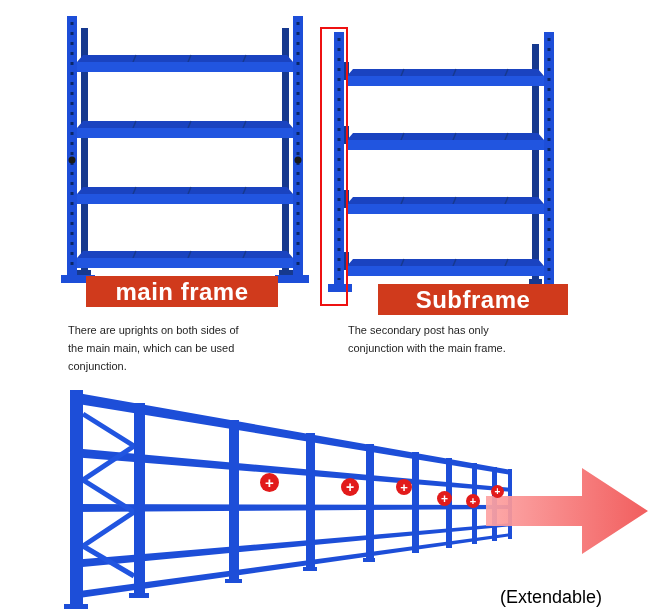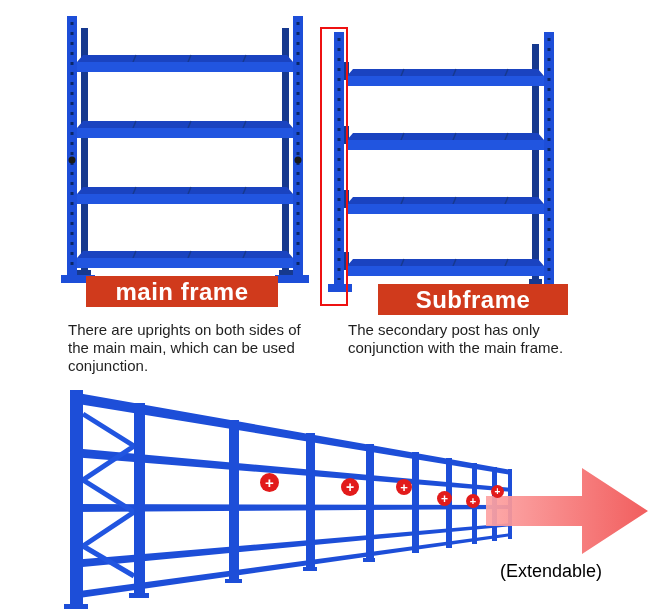--- a/index.html
+++ b/index.html
@@ -12,35 +12,35 @@
 
   .highlight-box { position:absolute; left:320px; top:27px; width:28px; height:279px;
     border:2px solid var(--highlight-red,#ee1111); z-index:2; }
 
   .label { position:absolute; height:31px; background:var(--label-red,#d03a1c); color:#ffffff;
     font-weight:bold; font-size:24px; display:flex; align-items:center; justify-content:center;
     letter-spacing:0.5px; z-index:3; }
   .label-main { left:86px; top:276px; width:192px; }
   .label-sub  { left:357px; top:284px; width:190px;margin-left:21px; }
 
-  .desc { position:absolute; top:321px; font-size:15px; line-height:18px; color:var(--text-dark,#1f1f1f); }
+  .desc { position:absolute; top:321px; font-size:11px; line-height:18px; color:var(--text-dark,#1f1f1f); }
   .desc-main { left:68px; width:285px; }
   .desc-sub  { left:348px; width:295px; }
 
   .plus { position:absolute; background:var(--plus-red,#e21b1b); color:#ffffff; border-radius:50%;
     display:flex; align-items:center; justify-content:center; font-weight:bold; z-index:4;
     line-height:1; }
   .p1 { left:260px; top:473px; width:19px; height:19px; font-size:15px; }
   .p2 { left:341px; top:478px; width:18px; height:18px; font-size:14px; }
   .p3 { left:396px; top:479px; width:16px; height:16px; font-size:13px; }
   .p4 { left:437px; top:491px; width:15px; height:15px; font-size:12px; }
   .p5 { left:466px; top:494px; width:14px; height:14px; font-size:11px; }
   .p6 { left:491px; top:485px; width:13px; height:13px; font-size:10px; }
 
-  .caption { position:absolute; left:500px; top:561px; font-size:18px; color:#000000; z-index:4; }
+  .caption { position:absolute; left:500px; top:587px; font-size:18px; color:#000000; z-index:4; }
 
   
   .post      { fill:var(--rack-blue,#1d4ed8); }
   .post-back { fill:var(--rack-blue-dark,#16398f); }
   .foot      { fill:var(--rack-blue,#1d4ed8); }
   .foot-back { fill:var(--rack-blue-dark,#16398f); }
   .shelf-top { fill:var(--shelf-blue,#1a43c0); }
   .shelf-beam{ fill:var(--beam-blue,#2155e0); }
   .seam  { stroke:var(--rack-blue-dark,#16398f); stroke-width:1.5; fill:none; }
   .holes { stroke:var(--rack-blue-deep,#0a2766); stroke-width:3; stroke-dasharray:3 7; fill:none; }

